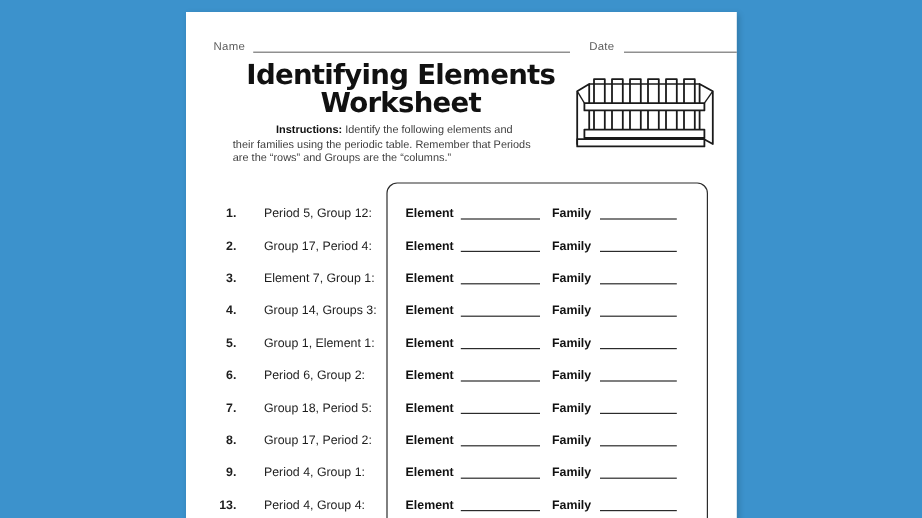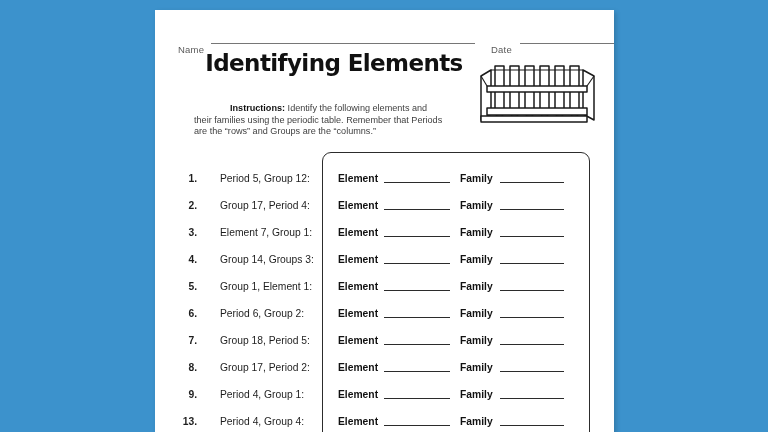--- a/index.html
+++ b/index.html
@@ -35,21 +35,21 @@
     left: 23px;
     top: 22px;
     width: 420px;
     height: 16px;
   }
   .fieldlabel {
     position: absolute;
     font-size: 9.5px;
     color: #5a5a5a;
     letter-spacing: .2px;
-    top: 12px;
+    top: 2px;
   }
   .ruleline {
     position: absolute;
     border-bottom: 1px solid #767676;
     top: 11px;
   }
   #name-label { left: 0px; }
   #name-rule  { left: 33px; width: 264px; }
   #date-label { left: 313px; }
   #date-rule  { left: 342px; width: 102px; }
@@ -173,20 +173,21 @@
 
     <div class="namedate">
       <span class="fieldlabel" id="name-label">Name</span>
       <span class="ruleline" id="name-rule"></span>
       <span class="fieldlabel" id="date-label">Date</span>
       <span class="ruleline" id="date-rule"></span>
     </div>
 
     <div id="title">
       <span class="tline">Identifying Elements</span>
+      <span class="tline">Worksheet</span>
     </div>
 
     <div id="instructions">
       <b>Instructions:</b><span> Identify the following elements and their families using the periodic table. Remember that Periods are the “rows” and Groups are the “columns.”</span>
     </div>
 
     <div id="rack">
       <svg viewBox="0 0 122 82" width="122" height="82">
         <g fill="#ffffff" stroke="#1a1a1a" stroke-width="1.5" stroke-linejoin="round">
 

